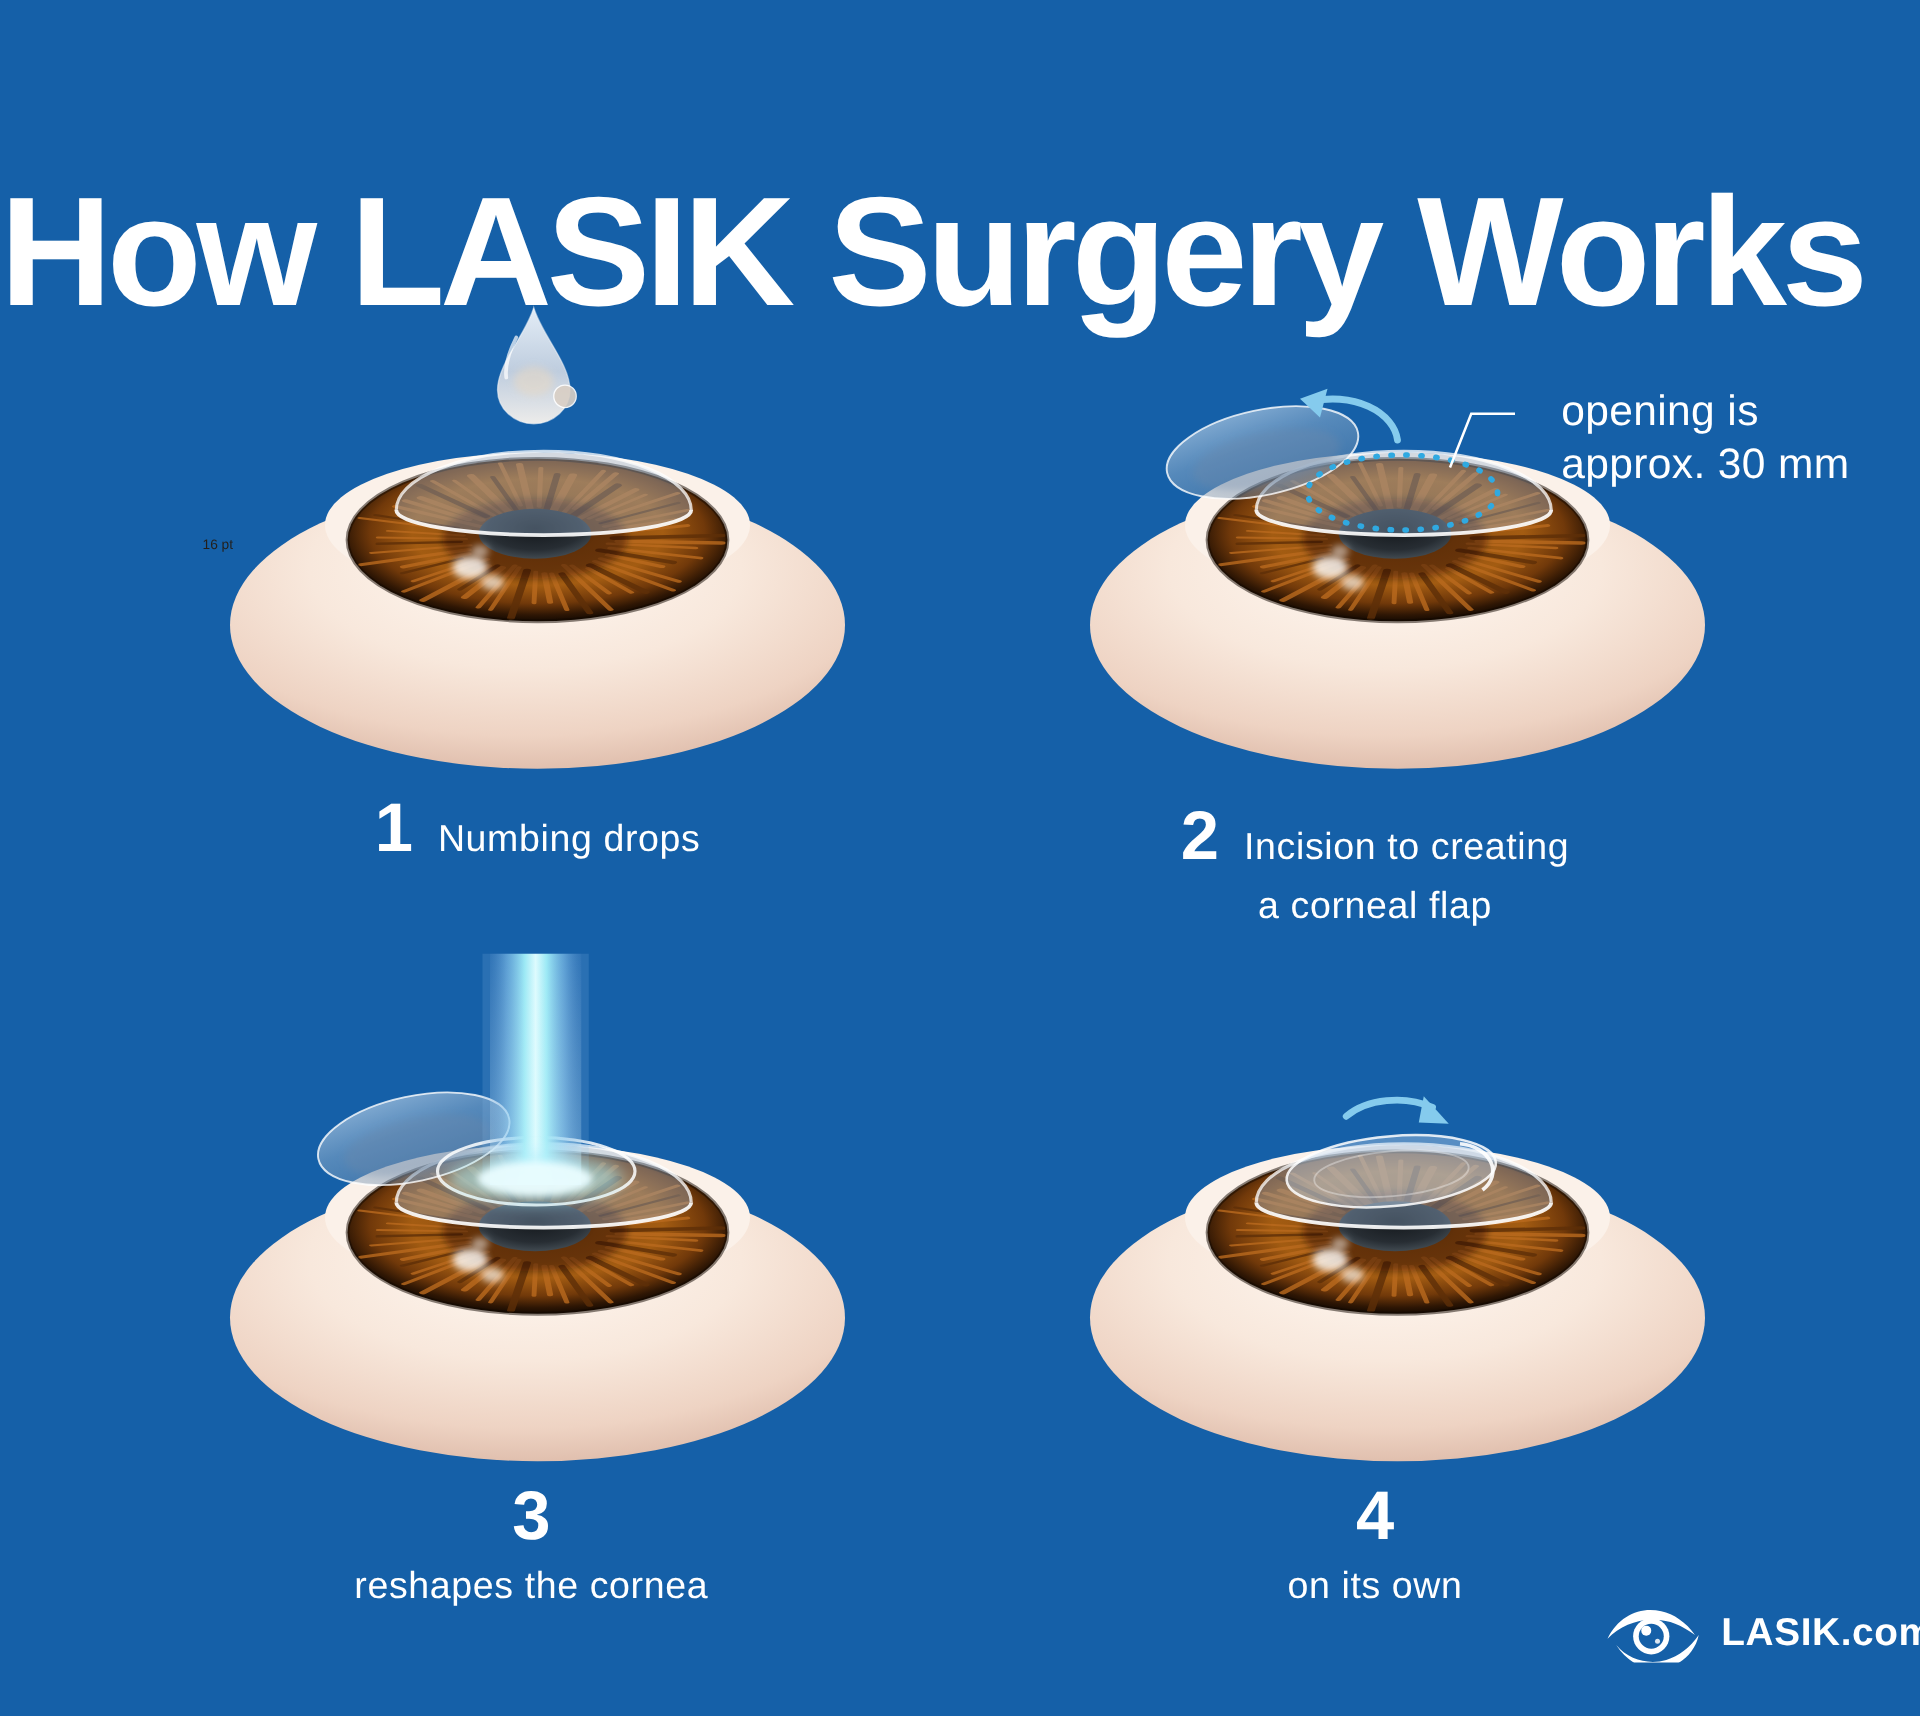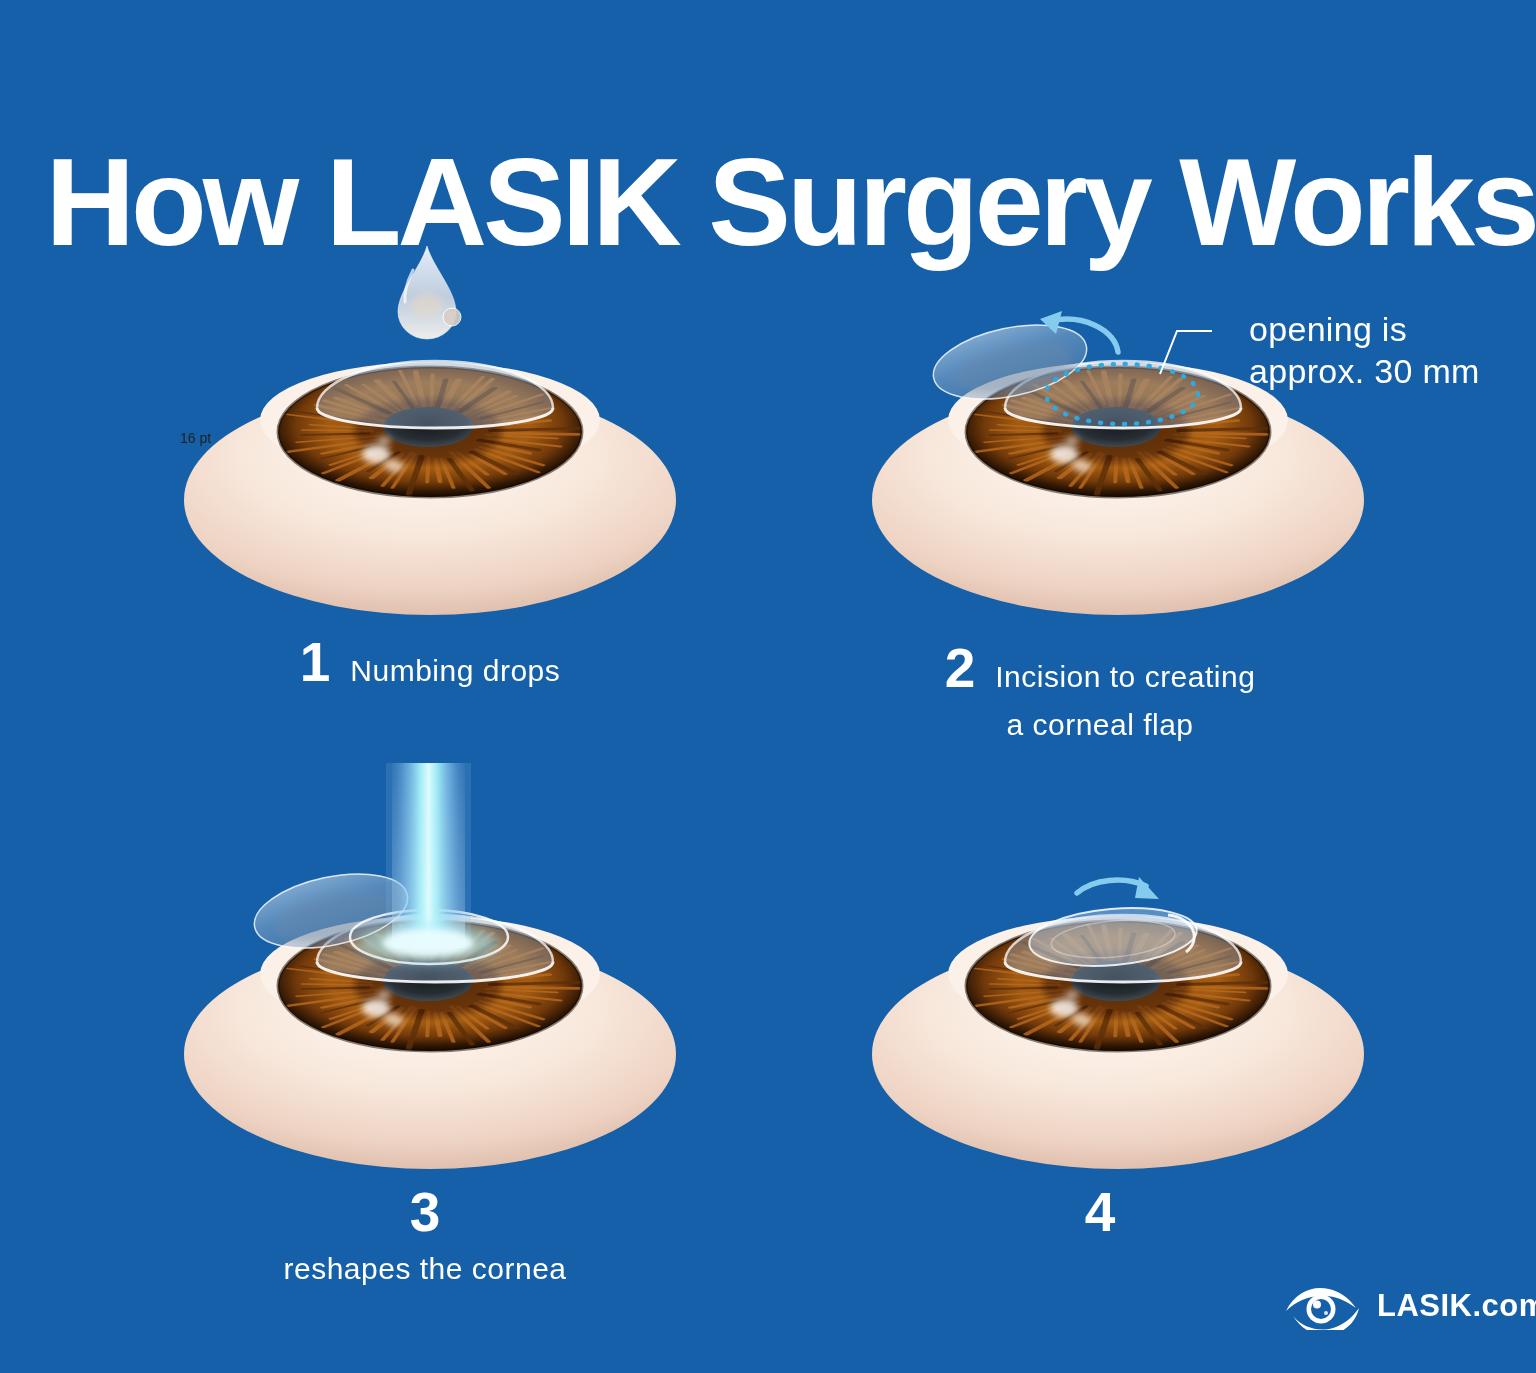--- a/index.html
+++ b/index.html
@@ -3,40 +3,40 @@
 <meta charset="utf-8">
 <style>
   html,body{margin:0;padding:0;background:#0c2d52;}
   .canvas{
     position:relative;width:1536px;height:1373px;overflow:hidden;
     background:#1560A8;
     font-family:"Liberation Sans",sans-serif;color:#fff;
   }
   .art{position:absolute;left:0;top:0;width:1536px;height:1373px;}
   .title{
-    position:absolute;left:0;top:48px;width:1536px;text-align:right;
+    position:absolute;left:0;top:48px;width:1536px;text-align:left;
     font-size:124px;font-weight:800;letter-spacing:-4px;white-space:nowrap;
     color:#fff;
   }
   .step-label{position:absolute;width:600px;text-align:center;}
   .lab-line{display:flex;justify-content:center;align-items:baseline;gap:20px;}
   .num{font-size:55px;font-weight:800;}
   .lab-txt,.lab-line2{font-size:30px;font-weight:400;letter-spacing:.5px;}
   .lab-line2{margin-top:8px;}
   #label1{left:130px;top:630px;}
   #label2{left:800px;top:636px;}
   #label3{left:125px;top:1180px;}
   #label4{left:800px;top:1180px;}
   .annotation{
     position:absolute;left:1249px;top:308px;
     font-size:34px;line-height:42px;font-weight:400;letter-spacing:.3px;
   }
   .stray-note{
-    position:absolute;left:180px;top:430px;
-    font-size:14px;color:#241f1b;letter-spacing:0;
+    position:absolute;left:162px;top:430px;
+    font-size:11px;color:#241f1b;letter-spacing:0;
   }
   .logo{
     position:absolute;left:1283px;top:1282px;
     display:flex;align-items:center;gap:14px;
   }
   .logo-text{font-size:31px;font-weight:800;letter-spacing:.5px;}
 </style>
 </head>
 <body>
 
@@ -238,20 +238,21 @@
     <div class="lab-line">
       <span class="num">3</span>
     </div>
     <div class="lab-line2">reshapes the cornea</div>
   </div>
 
   <div class="step-label" id="label4">
     <div class="lab-line">
       <span class="num">4</span>
     </div>
+    <div class="lab-line2">on its own</div>
   </div>
 
   <div class="annotation">
     <div>opening is</div>
     <div>approx. 30 mm</div>
   </div>
 
   <div class="stray-note">16 pt</div>
 
   <div class="logo">

